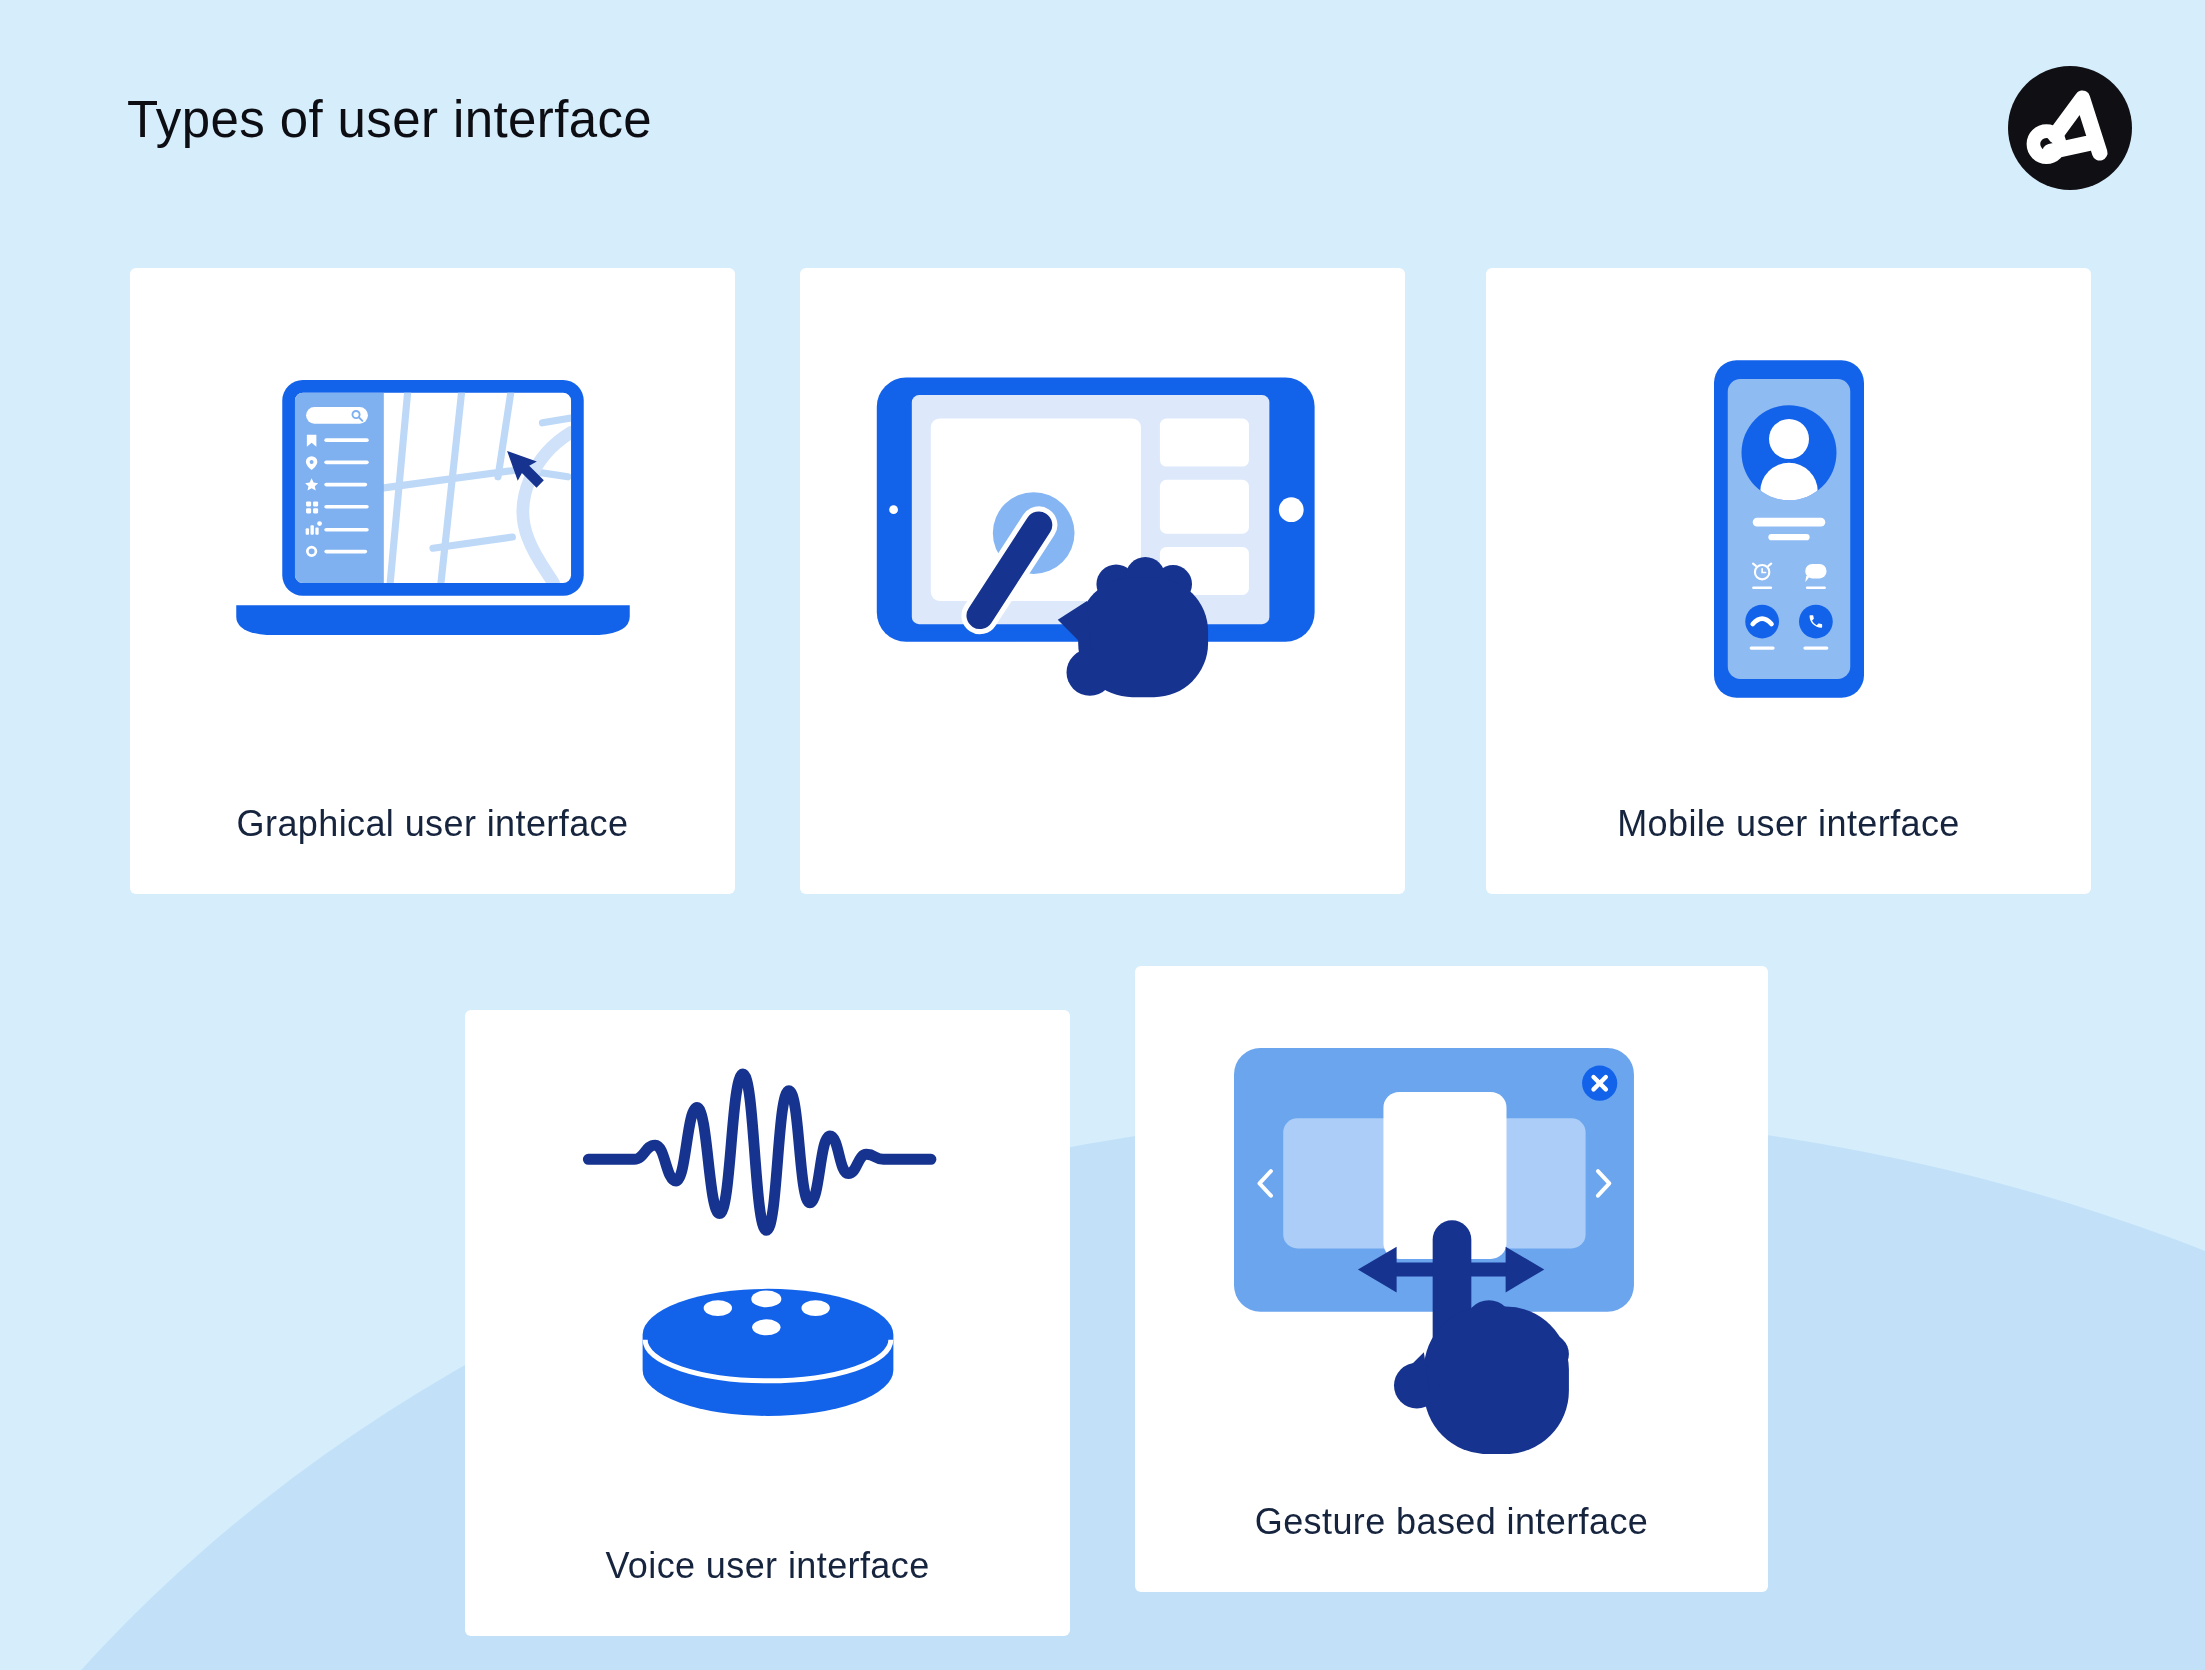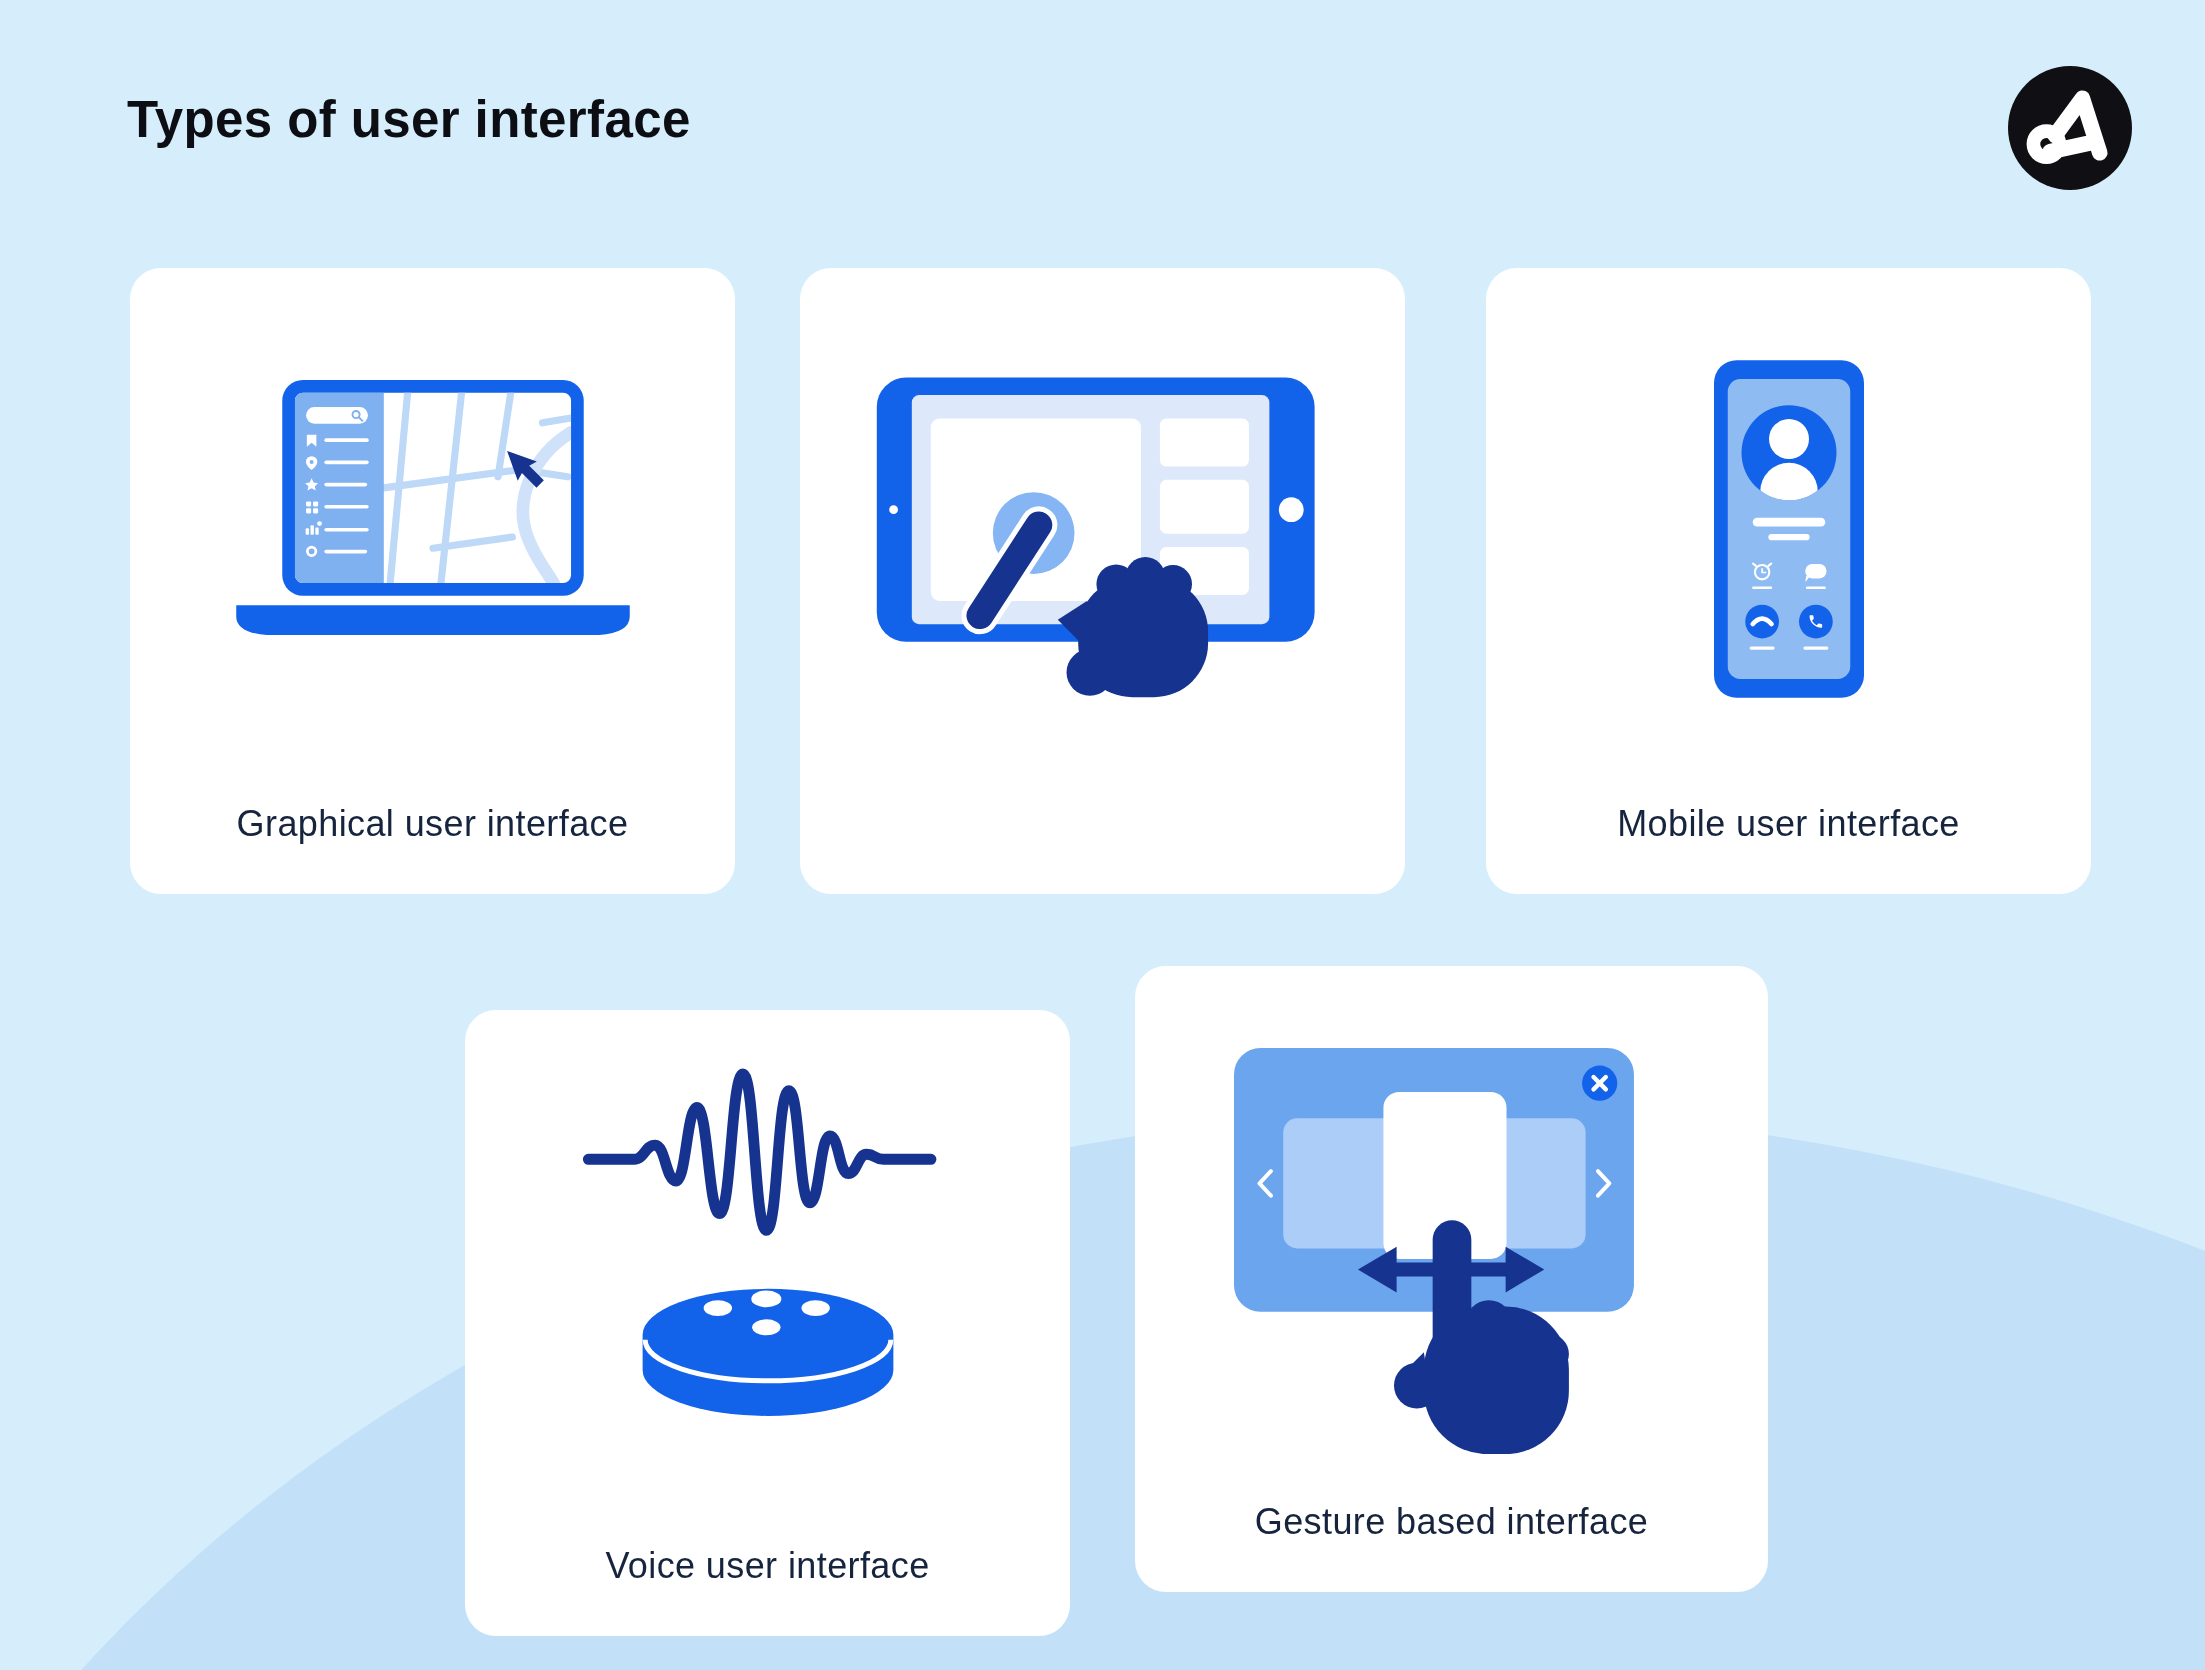--- a/index.html
+++ b/index.html
@@ -6,25 +6,25 @@
   .canvas{
     position:relative;width:2205px;height:1671px;overflow:hidden;
     background:#d6edfb;font-family:"Liberation Sans",sans-serif;
   }
   .bg-accent{
     position:absolute;left:-230px;top:1112px;width:3369px;height:2652px;
     border-radius:50%;background:#c2e1f8;
   }
   .page-title{
     position:absolute;left:127px;top:90px;margin:0;
-    font-size:51px;font-weight:bold;color:#0d0e14;letter-spacing:0.4px;
+    font-size:51px;font-weight:normal;color:#0d0e14;letter-spacing:0.4px;
   }
   .brand-logo{position:absolute;left:2008px;top:66px;width:124px;height:124px;}
   .card{
-    position:absolute;width:605px;height:626px;background:#ffffff;border-radius:31px;
+    position:absolute;width:605px;height:626px;background:#ffffff;border-radius:6px;
   }
   #card-graphical{left:130px;top:268px;}
   #card-touch{left:800px;top:268px;}
   #card-mobile{left:1470px;top:268px;margin-left:16px;}
   #card-voice{left:465px;top:966px;margin-top:44px;}
   #card-gesture{left:1135px;top:966px;padding-left:28px;}
   .art{position:absolute;left:50%;transform:translateX(-50%);}
   #card-graphical .art{top:112px;width:476px;}
   #card-touch .art{top:95px;width:467px;}
   #card-mobile .art{top:86px;width:225px;}

